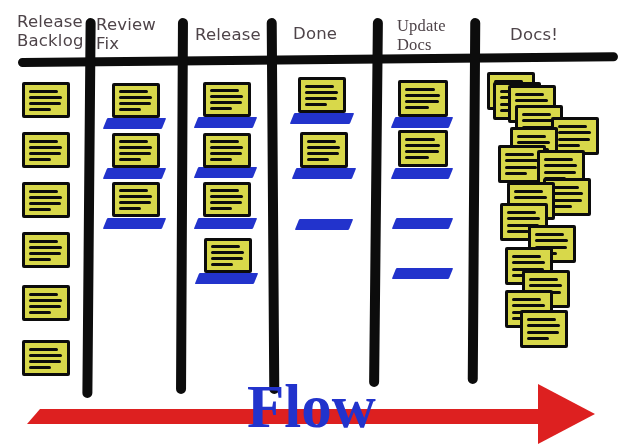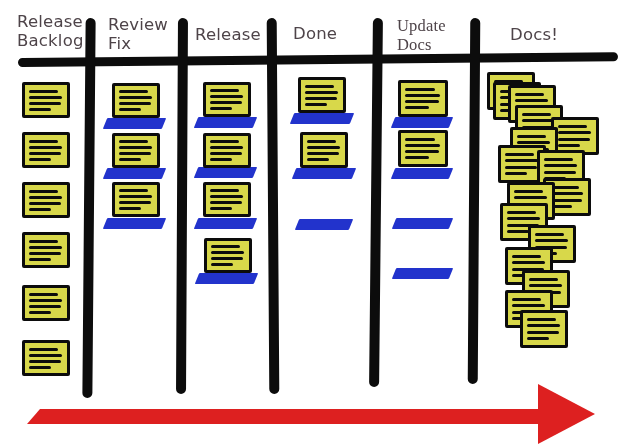--- a/index.html
+++ b/index.html
@@ -13,21 +13,21 @@
   
   .col-label {
     position: absolute;
     color: var(--header-text, #4e4449);
     font-size: 16.5px;
     line-height: 19px;
     white-space: pre-line;
     letter-spacing: 0.2px;
   }
   .h1 { left: 17px;  top: 12px; }
-  .h2 { left: 100px;  top: 15px; margin-left: 8px; }
+  .h2 { left: 88px;  top: 15px; margin-left: 8px; }
   .h3 { left: 195px; top: 25px; }
   .h4 { left: 293px; top: 24px; }
   .h5 { left: 397px; top: 16px; font-family: Liberation Serif, serif; }
   .h6 { left: 510px; top: 25px; }
 
   
   .hline {
     position: absolute;
     left: 18px; top: 58px;
     width: 600px; height: 9px;
@@ -337,14 +337,15 @@
       <div class="note" style="left: 520px; top: 310px; width: 48px; height: 38px;">
         <div class="ln"></div>
         <div class="ln"></div>
         <div class="ln"></div>
         <div class="ln"></div>
       </div>
     </div>
 
   <div class="flow-shaft"></div>
   <div class="flow-head"></div>
+  <div class="flow-label">Flow</div>
 
 </div>
 
 </body></html>

